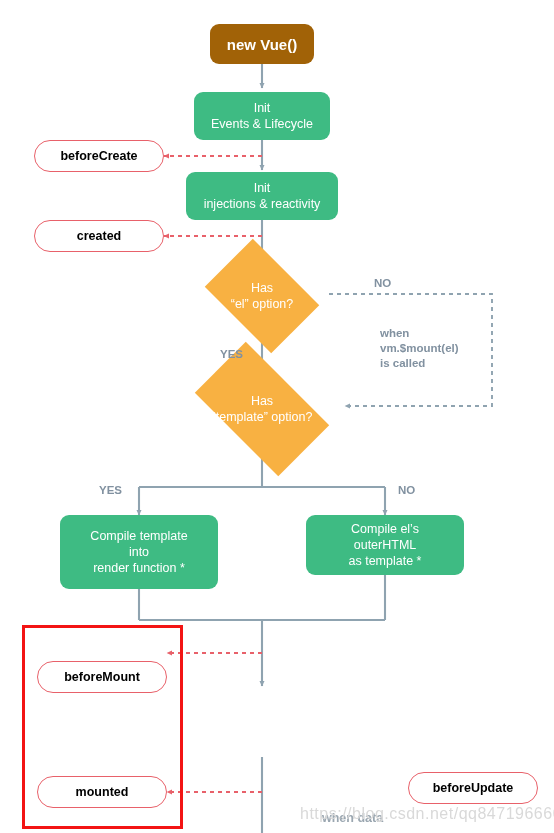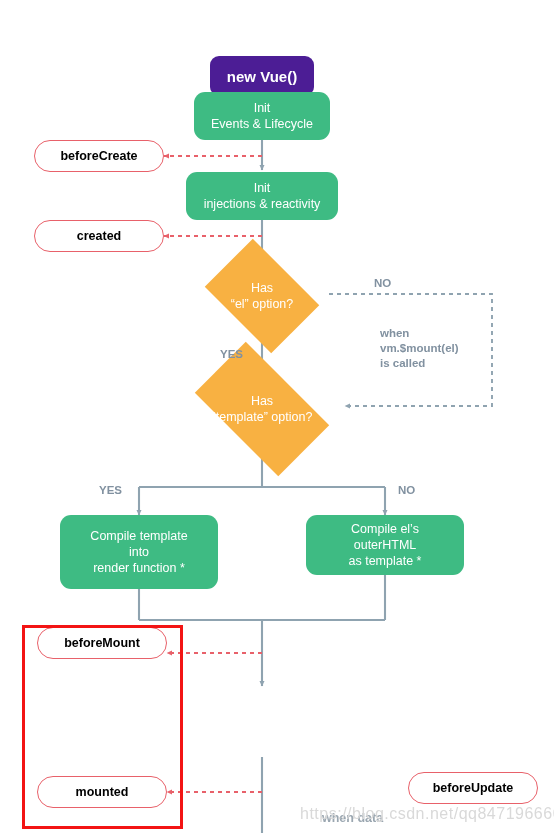--- a/index.html
+++ b/index.html
@@ -4,22 +4,22 @@
 <style>
   html,body{margin:0;padding:0;background:#ffffff;}
   body{width:554px;height:833px;font-family:"Liberation Sans",sans-serif;}
   #stage{position:relative;width:554px;height:833px;overflow:hidden;background:#fff;}
   #edges{position:absolute;left:0;top:0;width:554px;height:833px;}
 
   .node{position:absolute;box-sizing:border-box;display:flex;align-items:center;
         justify-content:center;text-align:center;}
 
   .proc{border-radius:9px;color:#ffffff;font-size:12.5px;line-height:16px;}
-  .start{background:#4c1d95;border-radius:9px;color:#fff;font-size:15px;font-weight:bold;margin-top:32px;}
-  .green{background:#3EBB83;border-radius:11px;}
+  .start{background:#a16207;border-radius:9px;color:#fff;font-size:15px;font-weight:bold;}
+  .green{background:#3EBB83;}
 
   .diamond{color:#fff;font-size:12.5px;line-height:16px;}
   .diamond .dshape{position:absolute;left:0;top:0;width:100%;height:100%;
         background:#F8B142;transform:rotate(45deg);}
   .diamond .dtxt{position:relative;z-index:2;width:150%;}
 
   .hook{border:1.6px solid #E8616A;border-radius:16px;background:#fff;
         color:#000000;font-size:12.5px;font-weight:bold;}
 
   .blabel{position:absolute;color:#8191A0;font-size:11.5px;font-weight:bold;}
@@ -130,21 +130,21 @@
 
 
   <div class="node hook" style="left:34px;top:140px;width:130px;height:32px;">
     <span>beforeCreate</span>
   </div>
 
   <div class="node hook" style="left:34px;top:220px;width:130px;height:32px;">
     <span>created</span>
   </div>
 
-  <div class="node hook" style="left:37px;top:627px;width:130px;height:32px;justify-content:center;">
+  <div class="node hook" style="left:37px;top:661px;width:130px;height:32px;justify-content:center;">
     <span>beforeMount</span>
   </div>
 
   <div class="node hook" style="left:37px;top:776px;width:130px;height:32px;">
     <span>mounted</span>
   </div>
 
   <div class="node hook" style="left:408px;top:772px;width:130px;height:32px;">
     <span>beforeUpdate</span>
   </div>

